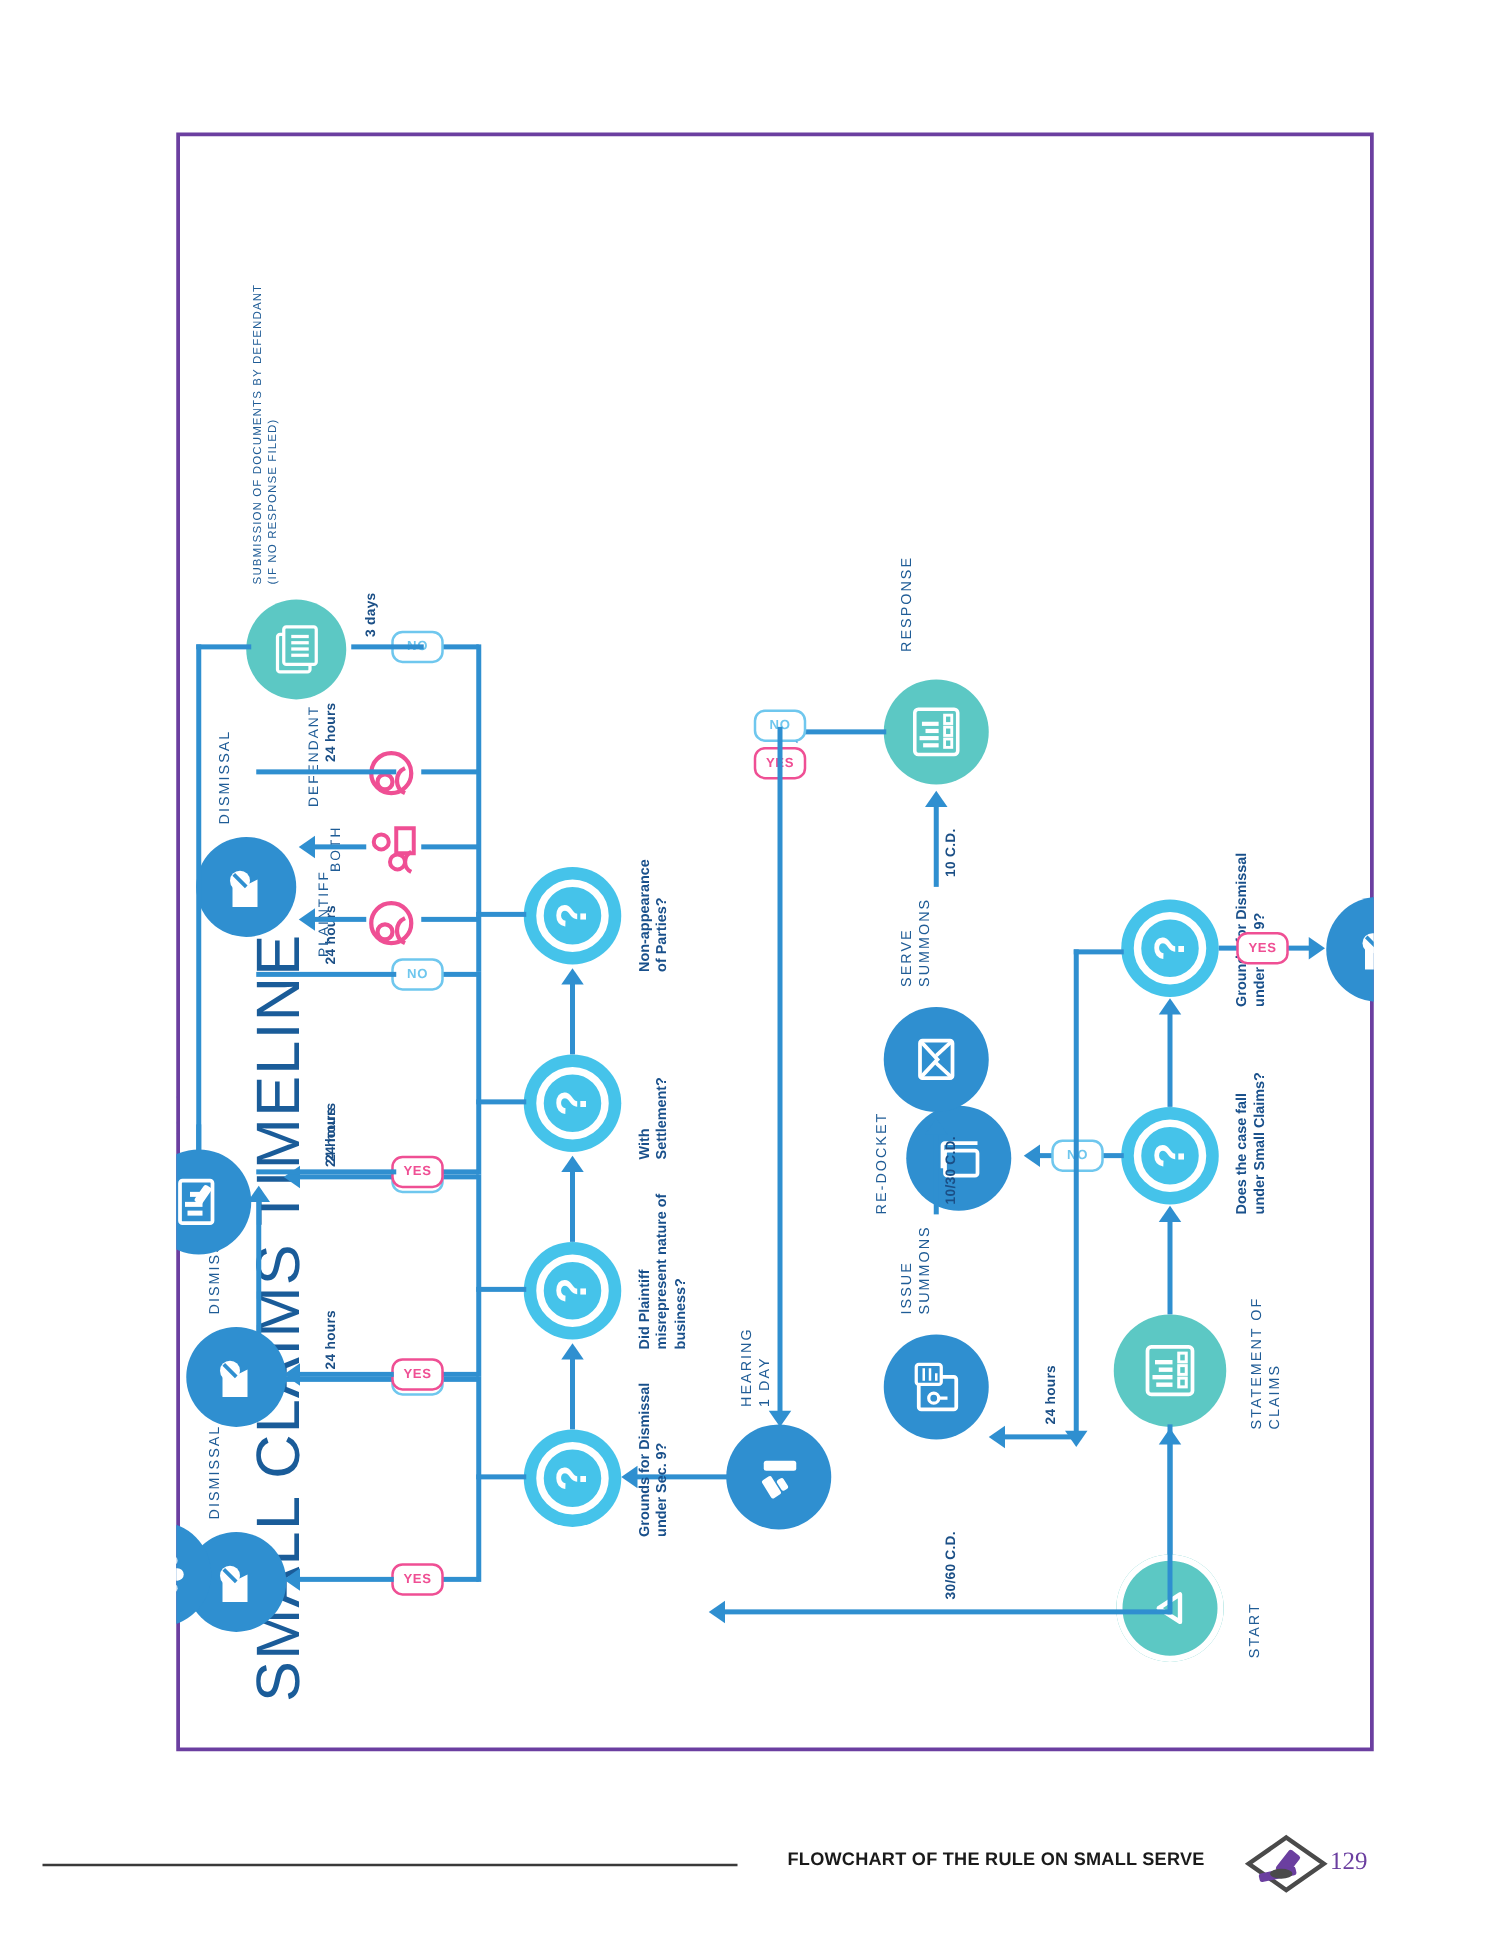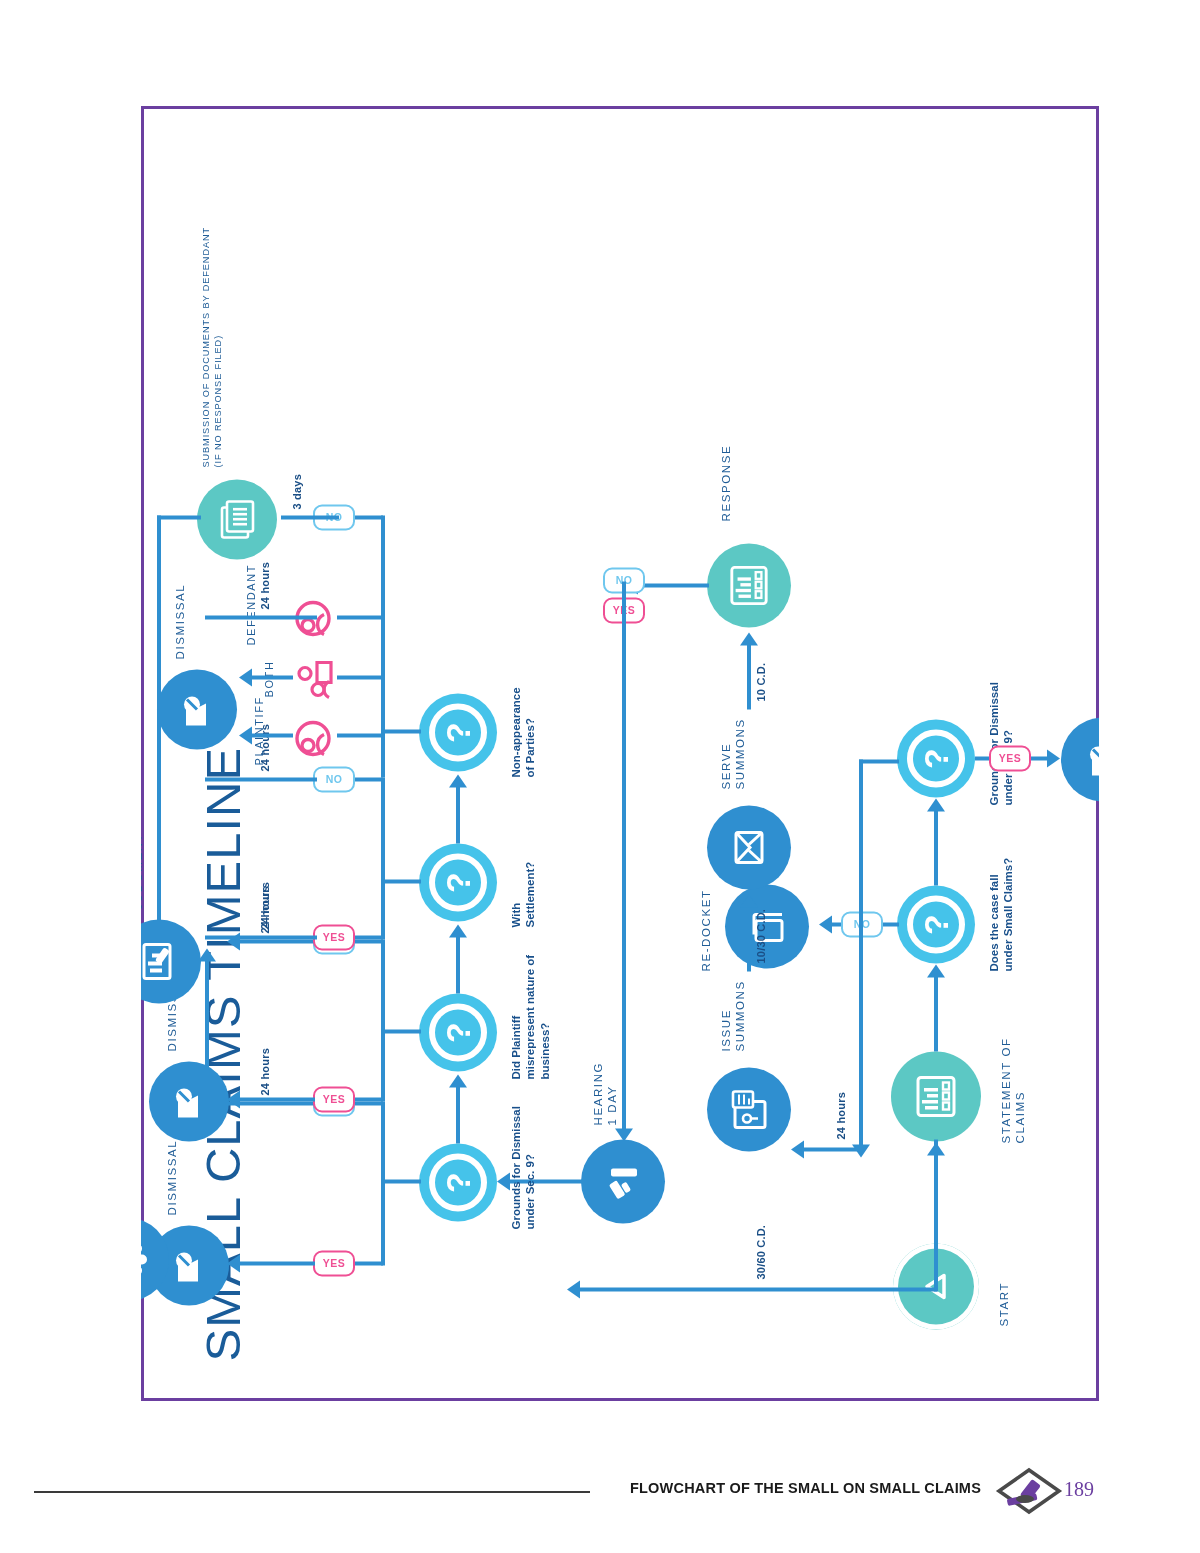--- a/index.html
+++ b/index.html
@@ -453,23 +453,23 @@
       <circle cx="11" cy="33" r="4" fill="#fff"></circle>
       <circle cx="33" cy="33" r="4" fill="#fff"></circle>
     </svg>
   </div>
 
 </div>
 </div>
 
 <div class="footer">
   <div class="foot-rule"></div>
-  <div class="foot-title">FLOWCHART OF THE SMALL ON SMALL CLAIMS</div>
+  <div class="foot-title">FLOWCHART OF THE RULE ON SMALL SERVE</div>
   <div class="foot-logo">
     <svg width="70" height="50" viewBox="0 0 70 50">
       <polygon points="34,4 64,25 34,46 4,25" fill="none" stroke="#4a4a4a" stroke-width="3.6"></polygon>
       <rect x="30" y="14" width="11" height="20" rx="2" fill="#6b3fa0" transform="rotate(38 35 24)"></rect>
       <rect x="12" y="30" width="30" height="7" rx="2" fill="#6b3fa0" transform="rotate(-12 27 33)"></rect>
       <ellipse cx="30" cy="33" rx="9" ry="4" fill="#4a4a4a"></ellipse>
     </svg>
   </div>
-  <div class="foot-page">189</div>
+  <div class="foot-page">129</div>
 </div>
 
 </body></html>

